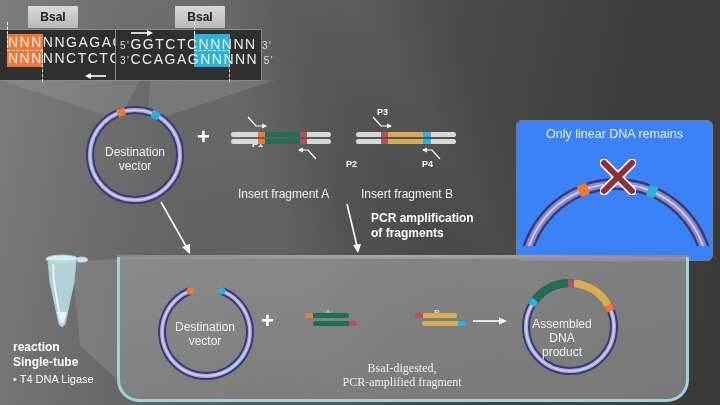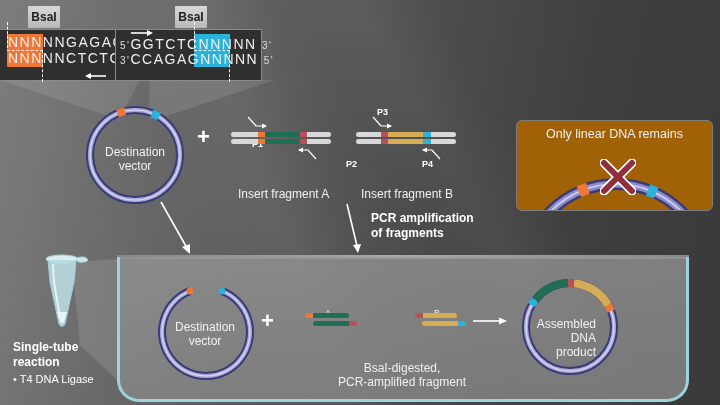--- a/index.html
+++ b/index.html
@@ -13,21 +13,21 @@
   .abs { position: absolute; }
   .bg-streaks {
     position: absolute; inset: 0;
     background:
       linear-gradient(70deg, rgba(255,255,255,0) 30%, rgba(255,255,255,0.05) 40%, rgba(255,255,255,0) 48%),
       linear-gradient(60deg, rgba(255,255,255,0) 55%, rgba(255,255,255,0.04) 62%, rgba(255,255,255,0) 70%);
     pointer-events: none;
   }
   
   .enzyme-tag {
-    position: absolute; height: 22px; width: 32px;
+    position: absolute; height: 22px; width: 50px;
     background: linear-gradient(#d8d8d8, #b8b8b8);
     color: #222; font-weight: bold; font-size: 12px;
     display: flex; align-items: center; justify-content: center;
     border-radius: 1px;
   }
   .seq-box {
     position: absolute; height: 52px;
     background: #2f2f2f;
     border: 1px solid #8a8a8a;
   }
@@ -43,22 +43,22 @@
   .dash-h { position: absolute; height: 0; border-top: 1.5px dashed rgba(255,255,255,0.85); }
   .circle-label {
     position: absolute; text-align: center; font-size: 12px; line-height: 14px; color: #f2f2f2;
   }
   .plus { position: absolute; font-size: 22px; color: #fff; font-weight: bold; }
   .frag-label { position: absolute; font-size: 12px; color: #f0f0f0; white-space: nowrap; margin-top: 12px; }
   .primer { position: absolute; font-size: 9px; color: #fff; font-weight: bold; }
   .strand { position: absolute; height: 5px; border-radius: 2.5px; }
   .caption-bold { position: absolute; font-size: 12px; font-weight: bold; color: #fff; line-height: 15px; }
   .inset-box {
-    position: absolute; left: 516px; top: 120px; width: 197px; height: 91px;
-    background: #a16207; border: 1.5px solid #7c7c7c; border-radius: 6px; overflow: hidden;
+    position: absolute; left: 516px; top: 120px; width: 197px; height: 141px;
+    background: #3b82f6; border: 1.5px solid #7c7c7c; border-radius: 6px; overflow: hidden;
   }
   .inset-title { position: absolute; top: 6px; width: 100%; text-align: center; font-size: 12.5px; color: #eee; }
   .tray {
     position: absolute; left: 117px; top: 257px; width: 572px; height: 145px;
     background: linear-gradient(180deg, rgba(150,150,150,0.75) 0%, rgba(135,135,135,0.8) 100%);
     border-left: 3px solid #9ed3dc; border-right: 3px solid #9ed3dc; border-bottom: 3px solid #9ed3dc;
     border-radius: 0 0 22px 22px;
   }
   .tray-top {
     position: absolute; left: 117px; top: 255px; width: 572px; height: 4px;
@@ -199,22 +199,22 @@
 <div class="tray"></div>
 
 <svg class="abs" style="left:40px;top:252px" width="52" height="80">
   <ellipse cx="22" cy="7" rx="16" ry="4" fill="#d8eef2" stroke="#a8d0d8" stroke-width="1"></ellipse>
   <path d="M 36 6 Q 46 3 48 8 Q 46 11 38 10 Z" fill="#cde6ea" stroke="#a8d0d8" stroke-width="0.8"></path>
   <path d="M 8 9 L 36 9 L 34 30 L 25 72 Q 22 77 19 72 L 10 30 Z" fill="rgba(190,225,232,0.85)" stroke="#9fd0da" stroke-width="1"></path>
   <path d="M 13 12 L 14 30 L 20 66" fill="none" stroke="rgba(255,255,255,0.7)" stroke-width="2"></path>
   <path d="M 17 60 L 27 60 L 24 70 Q 22 73 20 70 Z" fill="#e8f4f6"></path>
 </svg>
 <div class="side-text" style="top:340px;">
+  <div class="side-bold">reaction</div>
   <div class="side-bold">Single-tube</div>
-  <div class="side-bold">reaction</div>
   <div style="font-size:11px;margin-top:2px;">• T4 DNA Ligase</div>
 </div>
 
 <svg class="abs" style="left:150px;top:278px" width="110" height="110">
   <path d="M 40 13 A 44 44 0 1 0 72 13" fill="none" stroke="#3a3a78" stroke-width="8" stroke-linecap="butt"></path>
   <path d="M 40 13 A 44 44 0 1 0 72 13" fill="none" stroke="#a8a8d8" stroke-width="4"></path>
   <path d="M 40 13 A 44 44 0 1 0 72 13" fill="none" stroke="#d8d8f0" stroke-width="1.2"></path>
   <circle cx="40" cy="13" r="3.5" fill="#ee7838"></circle>
   <circle cx="72" cy="13" r="3.5" fill="#2ab2d8"></circle>
 </svg>
@@ -226,36 +226,36 @@
 <div class="plus" style="left:261px;top:308px;">+</div>
 
 <div class="frag-label" style="left:325px;top:296px;font-size:9px;">A</div>
 <div class="strand" style="left:305px;top:313px;width:44px;background:linear-gradient(90deg,#ee7838 0 18%,#1f6e55 18%);"></div>
 <div class="strand" style="left:313px;top:321px;width:44px;background:linear-gradient(90deg,#1f6e55 0 82%,#b8505c 82%);"></div>
 
 <div class="frag-label" style="left:434px;top:296px;font-size:9px;">B</div>
 <div class="strand" style="left:415px;top:313px;width:42px;background:linear-gradient(90deg,#b8505c 0 18%,#d6ad55 18%);"></div>
 <div class="strand" style="left:422px;top:321px;width:44px;background:linear-gradient(90deg,#d6ad55 0 82%,#2ab2d8 82%);"></div>
 
-<div class="frag-label" style="left:327px;top:349px;text-align:center;width:150px;line-height:14px;">
+<div class="frag-label" style="left:327px;top:349px;text-align:center;width:150px;line-height:14px;font-family:Liberation Serif, serif;">
   <div>BsaI-digested,</div>
   <div>PCR-amplified fragment</div>
 </div>
 
 <svg class="abs" style="left:472px;top:316px" width="36" height="10">
   <line x1="1" y1="5" x2="28" y2="5" stroke="#fff" stroke-width="1.6"></line>
   <polygon points="35,5 27,1.5 27,8.5" fill="#fff"></polygon>
 </svg>
 
 <svg class="abs" style="left:518px;top:275px" width="104" height="104">
   <circle cx="52" cy="52" r="44" fill="none" stroke="#3a3a78" stroke-width="8"></circle>
   <circle cx="52" cy="52" r="44" fill="none" stroke="#a8a8d8" stroke-width="4"></circle>
   <circle cx="52" cy="52" r="44" fill="none" stroke="#d8d8f0" stroke-width="1.2"></circle>
   <path d="M 17 25 A 44 44 0 0 1 50 8" stroke="#1f6e55" stroke-width="8" fill="none"></path>
   <path d="M 56 8.2 A 44 44 0 0 1 90 30" stroke="#d6ad55" stroke-width="8" fill="none"></path>
   <path d="M 50 8 A 44 44 0 0 1 56 8.2" stroke="#b8505c" stroke-width="8" fill="none"></path>
   <path d="M 13.5 30 A 44 44 0 0 1 17 25" stroke="#2ab2d8" stroke-width="8" fill="none"></path>
   <path d="M 90 30 A 44 44 0 0 1 93 36" stroke="#ee7838" stroke-width="8" fill="none"></path>
 </svg>
-<div class="circle-label" style="left:528px;top:317px;width:68px;text-align:right;">
+<div class="circle-label" style="left:528px;top:317px;width:68px;">
   <div>Assembled</div>
   <div>DNA product</div>
 </div>
 
 </body></html>

